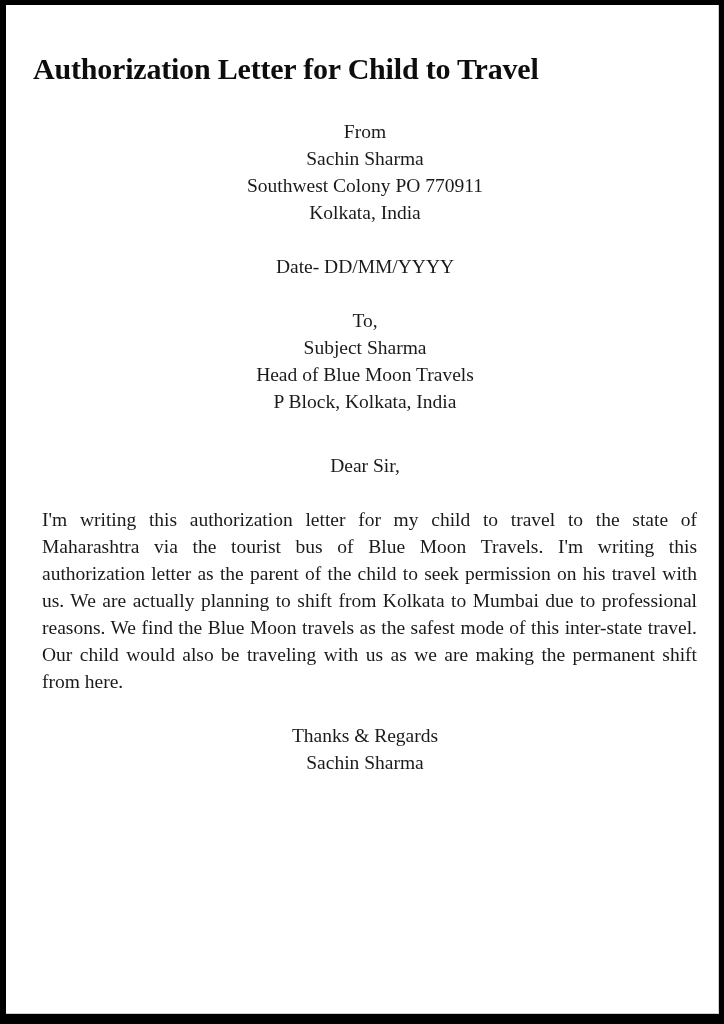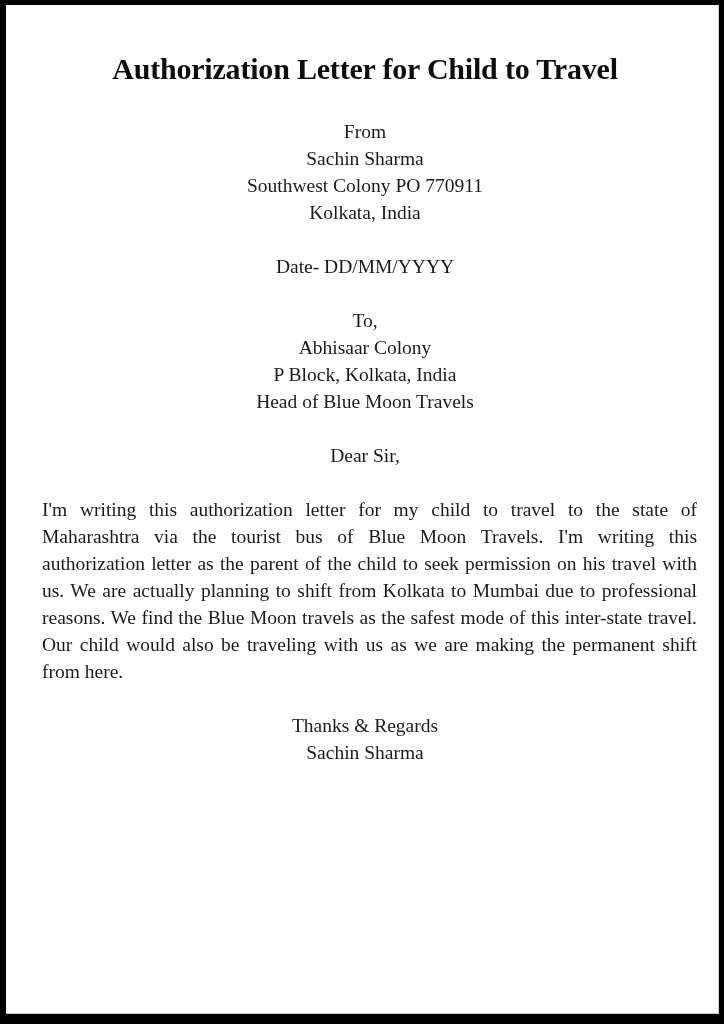--- a/index.html
+++ b/index.html
@@ -38,38 +38,37 @@
     color: #1a1a1a;
     font-size: 19.5px;
     line-height: 27px;
   }
 
   .letter-title {
     font-family: "Liberation Serif", "DejaVu Serif", serif;
     font-weight: bold;
     font-size: 30px;
     line-height: 34px;
-    text-align: center;
     color: #0d0d0d;
     margin: 0;
     padding-top: 47px;
     letter-spacing: -0.2px;
   }
 
   .block {
     margin: 0;
     padding: 0;
     text-align: center;
   }
 
   .block.sender      { margin-top: 32px; }
   .block.date        { margin-top: 27px; }
   .block.subject     { margin-top: 27px; }
   .block.recipient   { margin-top: 27px; }
-  .block.salutation  { margin-top: 27px; }
+  .block.salutation  { margin-top: 37px; }
   .block.para        { margin-top: 27px; text-align: justify; text-justify: inter-word; margin-left: 9px; }
   .block.closing     { margin-top: 27px; }
 
   .line {
     display: block;
     white-space: pre-wrap;
   }
 </style>
 </head>
 <body>
@@ -87,23 +86,23 @@
         <span class="line">Kolkata, India</span>
       </div>
 
       <div class="block date">
         <span class="line">Date- DD/MM/YYYY</span>
       </div>
 
 
       <div class="block recipient">
         <span class="line">To,</span>
-        <span class="line">Abhisaar Colony</span>
+        <span class="line">Subject Sharma</span>
+        <span class="line">Head of Blue Moon Travels</span>
         <span class="line">P Block, Kolkata, India</span>
-        <span class="line">Head of Blue Moon Travels</span>
       </div>
 
       <div class="block salutation">
         <span class="line">Dear Sir,</span>
       </div>
 
       <p class="block para">I'm writing this authorization letter for my child to travel to the state of Maharashtra via the tourist bus of Blue Moon Travels. I'm writing this authorization letter as the parent of the child to seek permission on his travel with us. We are actually planning to shift from Kolkata to Mumbai due to professional reasons. We find the Blue Moon travels as the safest mode of this inter-state travel. Our child would also be traveling with us as we are making the permanent shift from here.</p>
 
 
       <div class="block closing">

